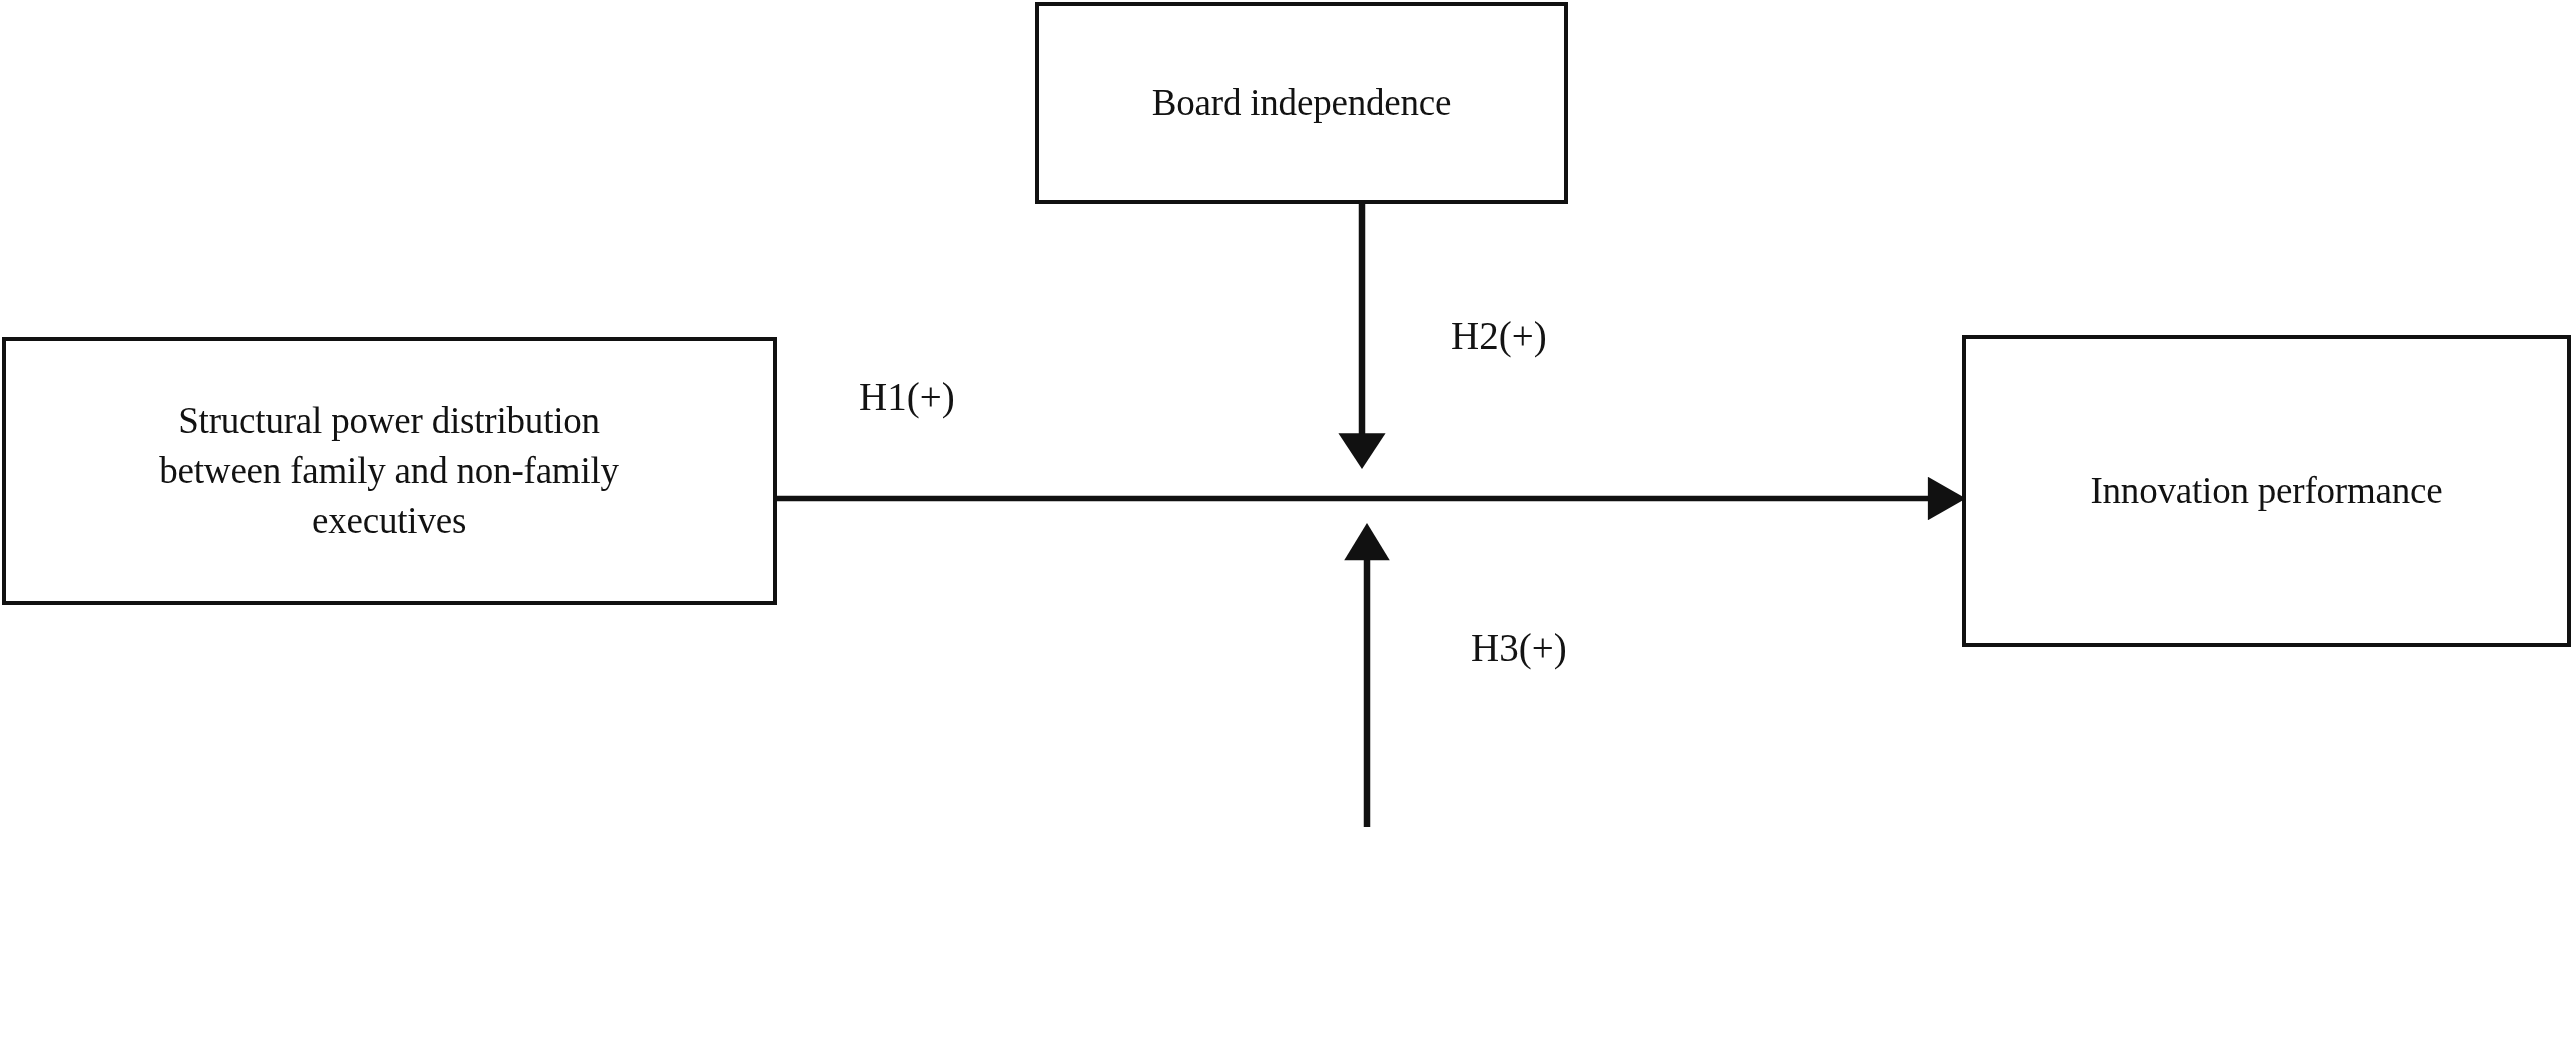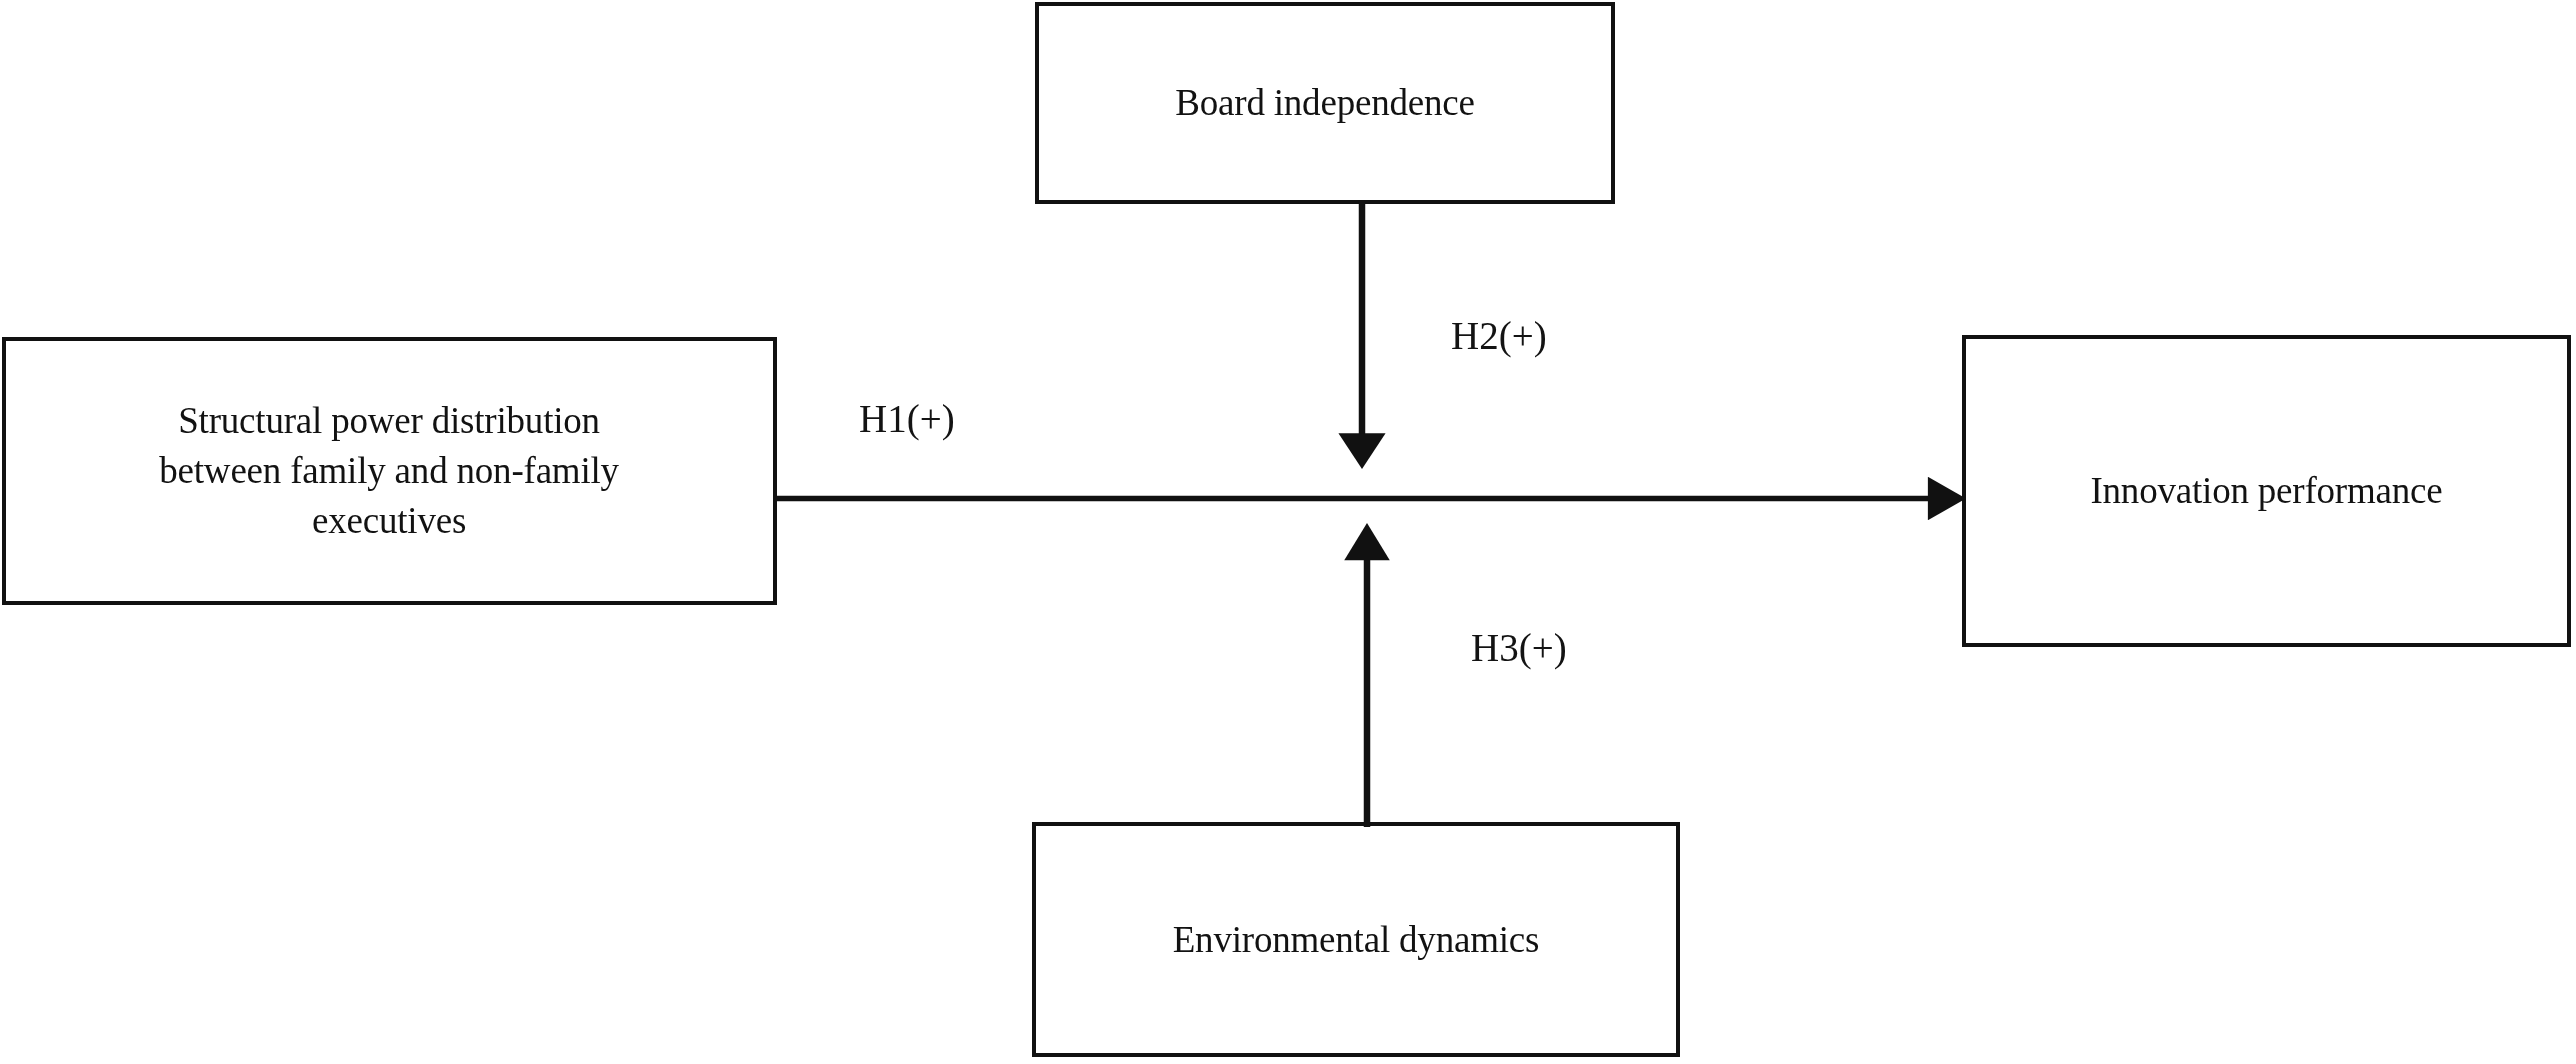--- a/index.html
+++ b/index.html
@@ -30,21 +30,21 @@
     line-height: 50px;
     color: #121212;
     letter-spacing: -0.2px;
     padding: 0 11.4px;
     white-space: pre-line;
   }
   
   #node-board {
     left: 1035px;
     top: 1.6px;
-    width: 580px;
+    width: 533px;
     height: 202px;
   }
   #node-structural {
     left: 1.6px;
     top: 337px;
     width: 775px;
     height: 268px;
   }
   #node-structural .node-label {
     line-height: 50px;
@@ -90,21 +90,21 @@
   }
   
   .hyp-label {
     position: absolute;
     font-size: 39px;
     line-height: 42px;
     color: #131313;
     white-space: nowrap;
     text-align: right;
   }
-  #label-h1 { left: 859px; top: 398px; }
+  #label-h1 { left: 859px; top: 376px; }
   #label-h2 { left: 1451px; top: 315px; }
   #label-h3 { left: 1471px; top: 627px; font-family: Liberation Serif, serif; }
 </style>
 </head>
 <body>
 
 <div id="canvas">
 
   <div class="node" id="node-board">
     <span class="node-label">Board independence</span>
@@ -113,23 +113,20 @@
   <div class="node" id="node-structural">
     <span class="node-label">Structural power distribution
 between family and non-family
 executives</span>
   </div>
 
   <div class="node" id="node-innovation">
     <span class="node-label">Innovation performance</span>
   </div>
 
-  <div class="node" id="node-environmental">
-    <span class="node-label">Environmental dynamics</span>
-  </div>
 
   <div class="edge" id="edge-h1">
     <svg viewBox="0 0 1465 110" preserveAspectRatio="none" aria-hidden="true">
       <line x1="0" y1="55" x2="1420" y2="55" stroke="#111111" stroke-width="7"></line>
       <polygon points="1418,28 1465,55 1418,82" fill="#111111"></polygon>
     </svg>
   </div>
 
   <div class="edge" id="edge-h2">
     <svg viewBox="0 0 96 330" preserveAspectRatio="none" aria-hidden="true">

